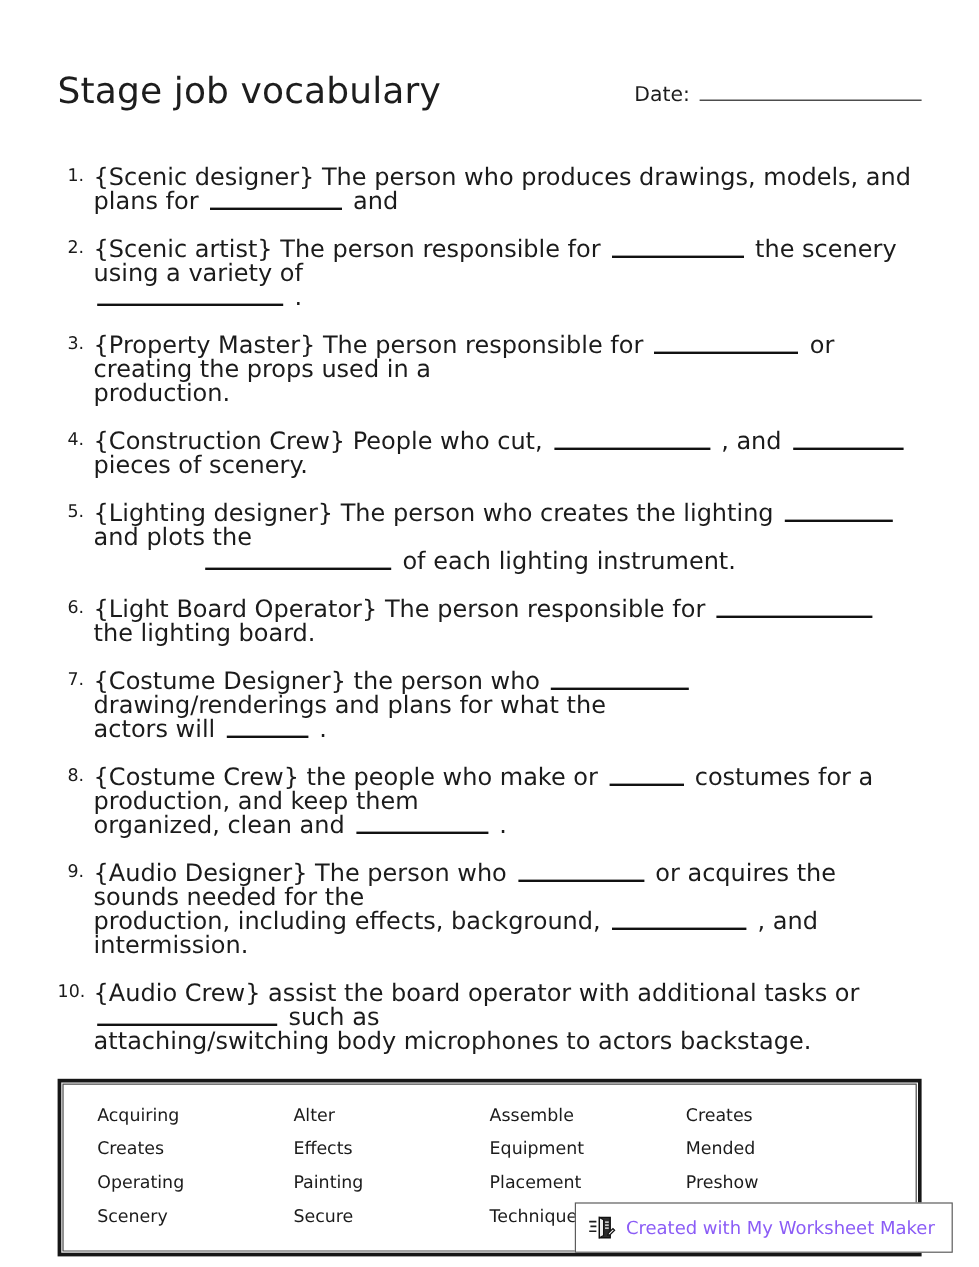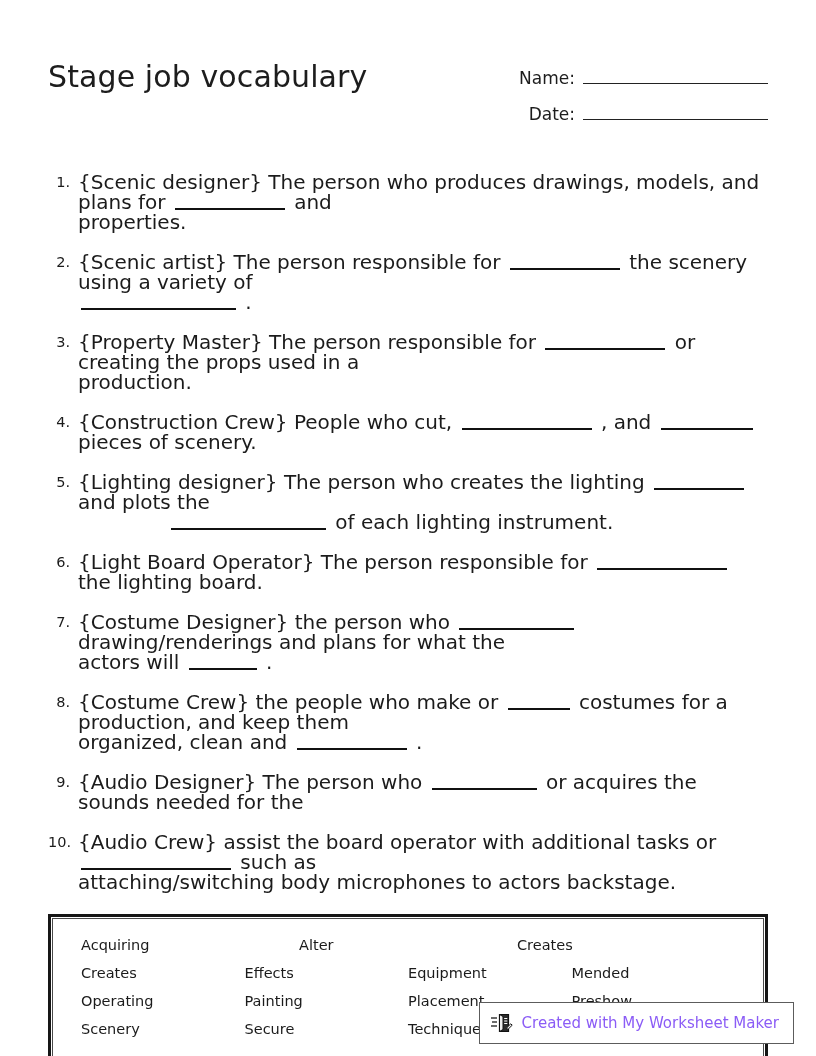--- a/index.html
+++ b/index.html
@@ -149,36 +149,31 @@
 </head>
 <body>
 
 <div class="page">
 
   <div class="header">
     <h1 class="title">Stage job vocabulary</h1>
 
     <div class="namedate">
       <div class="nd-row">
-        <span class="nd-label">Name:</span>
-        <span class="nd-line"></span>
-      </div>
-      <div class="nd-row">
         <span class="nd-label">Date:</span>
         <span class="nd-line"></span>
       </div>
     </div>
   </div>
 
   <div class="questions">
       <div class="q">
         <div class="q-num">1.</div>
         <div class="q-body">
           <div class="q-line"><span>{Scenic designer} The person who produces drawings, models, and plans for</span> <span class="blank" style="width: 110px;"></span> <span>and</span> </div>
-          <div class="q-line"><span>properties.</span> </div>
         </div>
       </div>
       <div class="q">
         <div class="q-num">2.</div>
         <div class="q-body">
           <div class="q-line"><span>{Scenic artist} The person responsible for</span> <span class="blank" style="width: 110px;"></span> <span>the scenery using a variety of</span> </div>
           <div class="q-line"><span class="blank" style="width: 155px;"></span> <span>.</span> </div>
         </div>
       </div>
       <div class="q">
@@ -218,35 +213,37 @@
         <div class="q-num">8.</div>
         <div class="q-body">
           <div class="q-line"><span>{Costume Crew} the people who make or</span> <span class="blank" style="width: 62px;"></span> <span>costumes for a production, and keep them</span> </div>
           <div class="q-line"><span>organized, clean and</span> <span class="blank" style="width: 110px;"></span> <span>.</span> </div>
         </div>
       </div>
       <div class="q">
         <div class="q-num">9.</div>
         <div class="q-body">
           <div class="q-line"><span>{Audio Designer} The person who</span> <span class="blank" style="width: 105px;"></span> <span>or acquires the sounds needed for the</span> </div>
+          <div class="q-line"><span>production, including effects, background,</span> <span class="blank" style="width: 112px;"></span> <span>, and intermission.</span> </div>
         </div>
       </div>
       <div class="q">
         <div class="q-num">10.</div>
         <div class="q-body">
           <div class="q-line"><span>{Audio Crew} assist the board operator with additional tasks or</span> <span class="blank" style="width: 150px;"></span> <span>such as</span> </div>
           <div class="q-line"><span>attaching/switching body microphones to actors backstage.</span> </div>
         </div>
       </div>
     </div>
 
   <div class="wordbank">
       <div class="wb-row">
         <div class="wb-cell">Acquiring</div>
         <div class="wb-cell">Alter</div>
+        <div class="wb-cell">Assemble</div>
         <div class="wb-cell">Creates</div>
       </div>
       <div class="wb-row">
         <div class="wb-cell">Creates</div>
         <div class="wb-cell">Effects</div>
         <div class="wb-cell">Equipment</div>
         <div class="wb-cell">Mended</div>
       </div>
       <div class="wb-row">
         <div class="wb-cell">Operating</div>

